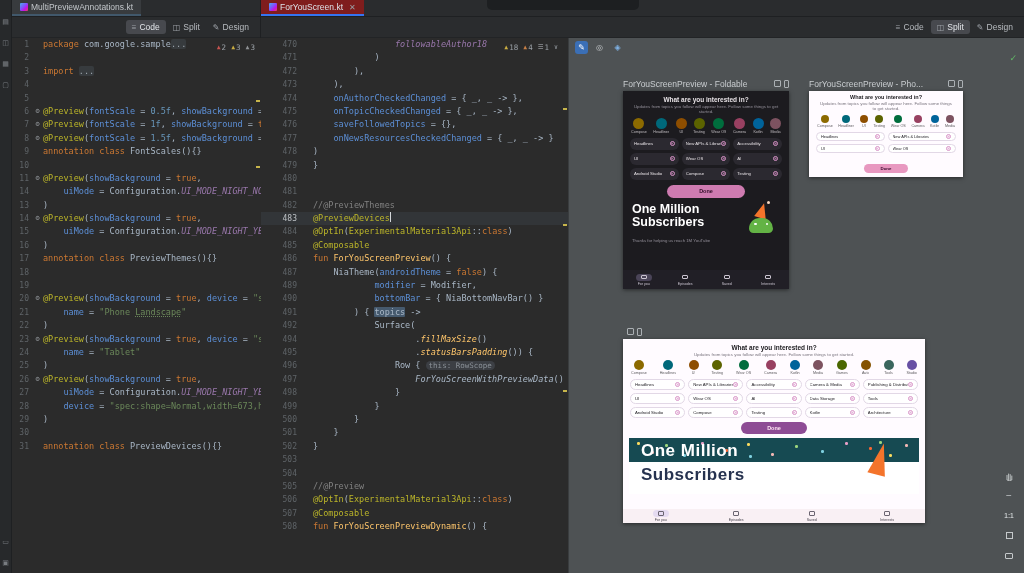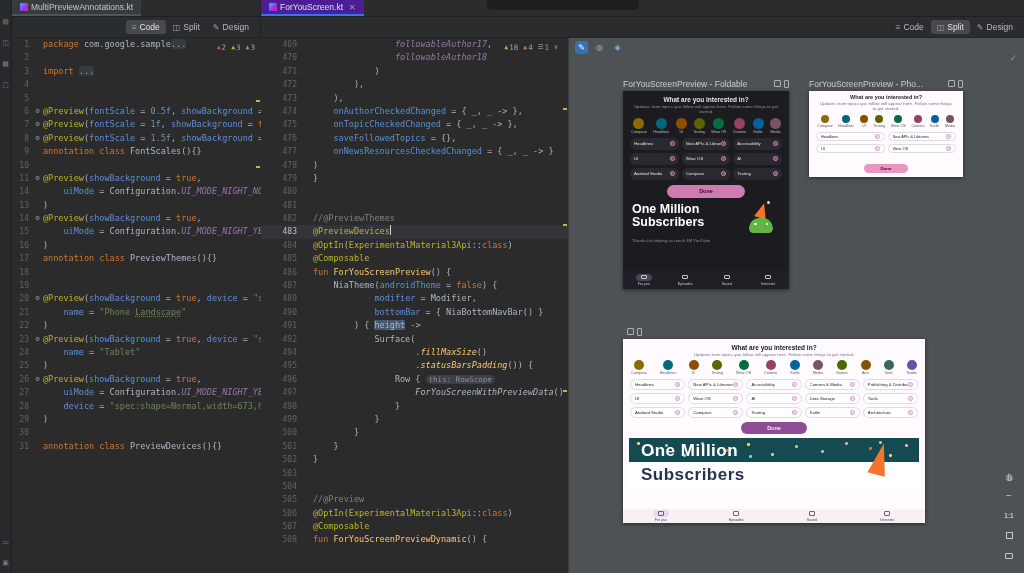--- a/index.html
+++ b/index.html
@@ -8,21 +8,21 @@
 
 .abar{position:absolute;left:0;top:0;bottom:0;width:12px;background:#27292B;border-right:1px solid #1E2022;display:flex;flex-direction:column;align-items:center;padding:18px 0 6px;gap:13px;z-index:10}
 .abar .ai{font-size:7px;color:#787C80;cursor:default}
 .abar .spacer{flex:1}
 
 .group{position:absolute;top:0;bottom:0}
 #left-group{left:12px;width:249px;border-right:1px solid #1E2022}
 #main-group{left:261px;right:0}
 .tabbar{height:17px;background:#2A2C2E;border-bottom:1px solid #1E2022;display:flex;align-items:stretch;position:relative}
 .tab{display:flex;align-items:center;gap:3px;padding:0 8px;font-size:8.5px;color:#C3C7CB;background:#383B3E;border-bottom:2px solid #41586B}
-.tab.focused{background:#4c1d95;border-bottom-color:#3574F0;color:#DDE3E9}
+.tab.focused{background:#7f1d1d;border-bottom-color:#3574F0;color:#DDE3E9}
 .kicon{width:8px;height:8px;border-radius:1px;background:linear-gradient(135deg,#4CAEE8 0%,#7F52FF 45%,#C711E1 70%,#E44857 100%);flex:0 0 8px}
 .closex{font-size:8px;color:#9aa0a6;margin-left:3px}
 .ptoolbar{height:21px;background:#2A2C2E;border-bottom:1px solid #222426;display:flex;align-items:center;justify-content:flex-end;padding:0 5px}
 .seg{display:flex;align-items:center;gap:1px;font-size:8.5px;color:#B7BBBF}
 .sopt{display:flex;align-items:center;gap:3px;padding:2px 6px;border-radius:3px}
 .sopt .si{font-size:8px;color:#9DA2A8}
 .sopt.sel{background:#47494E;color:#E2E5E9}
 
 .editor{position:absolute;left:0;top:38px;bottom:0;background:#2B2B2B;font-family:"DejaVu Sans Mono","Liberation Mono",monospace;font-size:8.5px;line-height:13.4px;color:#A9B7C6;overflow:hidden}
 #ed-left{width:249px}
@@ -262,42 +262,41 @@
           <span class="ii" style="color: rgb(144, 147, 150);">☰</span>
           <span class="ic">1</span>
         </span>
         <span class="insp-i">
           <span class="ii" style="color: rgb(154, 160, 166);">∨</span>
         </span>
       </div>
     <span class="mark" style="top:70px"></span>
     <span class="mark" style="top:186px"></span>
     <span class="mark" style="top:352px"></span>
-  <div class="line"><span class="lnum">469</span><span class="gicon"></span><span class="codetxt"><span class="tk d">                </span><span class="tk fld">followableAuthor17</span><span class="tk d">,</span></span></div>
       <div class="line"><span class="lnum">470</span><span class="gicon"></span><span class="codetxt"><span class="tk d">                </span><span class="tk fld">followableAuthor18</span></span></div>
       <div class="line"><span class="lnum">471</span><span class="gicon"></span><span class="codetxt"><span class="tk d">            )</span></span></div>
       <div class="line"><span class="lnum">472</span><span class="gicon"></span><span class="codetxt"><span class="tk d">        ),</span></span></div>
       <div class="line"><span class="lnum">473</span><span class="gicon"></span><span class="codetxt"><span class="tk d">    ),</span></span></div>
       <div class="line"><span class="lnum">474</span><span class="gicon"></span><span class="codetxt"><span class="tk d">    </span><span class="tk arg">onAuthorCheckedChanged</span><span class="tk d"> = { _, _ -&gt; },</span></span></div>
       <div class="line"><span class="lnum">475</span><span class="gicon"></span><span class="codetxt"><span class="tk d">    </span><span class="tk arg">onTopicCheckedChanged</span><span class="tk d"> = { _, _ -&gt; },</span></span></div>
       <div class="line"><span class="lnum">476</span><span class="gicon"></span><span class="codetxt"><span class="tk d">    </span><span class="tk arg">saveFollowedTopics</span><span class="tk d"> = {},</span></span></div>
       <div class="line"><span class="lnum">477</span><span class="gicon"></span><span class="codetxt"><span class="tk d">    </span><span class="tk arg">onNewsResourcesCheckedChanged</span><span class="tk d"> = { _, _ -&gt; }</span></span></div>
       <div class="line"><span class="lnum">478</span><span class="gicon"></span><span class="codetxt"><span class="tk d">)</span></span></div>
       <div class="line"><span class="lnum">479</span><span class="gicon"></span><span class="codetxt"><span class="tk d">}</span></span></div>
       <div class="line"><span class="lnum">480</span><span class="gicon"></span><span class="codetxt"></span></div>
       <div class="line"><span class="lnum">481</span><span class="gicon"></span><span class="codetxt"></span></div>
       <div class="line"><span class="lnum">482</span><span class="gicon"></span><span class="codetxt"><span class="tk cmt">//@PreviewThemes</span></span></div>
       <div class="line hl"><span class="lnum">483</span><span class="gicon"></span><span class="codetxt"><span class="tk ann">@PreviewDevices</span><span class="caret"></span></span></div>
       <div class="line"><span class="lnum">484</span><span class="gicon"></span><span class="codetxt"><span class="tk ann">@OptIn</span><span class="tk d">(</span><span class="tk ann">ExperimentalMaterial3Api</span><span class="tk d">::</span><span class="tk kw">class</span><span class="tk d">)</span></span></div>
       <div class="line"><span class="lnum">485</span><span class="gicon"></span><span class="codetxt"><span class="tk ann">@Composable</span></span></div>
       <div class="line"><span class="lnum">486</span><span class="gicon"></span><span class="codetxt"><span class="tk kw">fun </span><span class="tk fnd">ForYouScreenPreview</span><span class="tk d">() {</span></span></div>
       <div class="line"><span class="lnum">487</span><span class="gicon"></span><span class="codetxt"><span class="tk d">    NiaTheme(</span><span class="tk arg">androidTheme</span><span class="tk d"> = </span><span class="tk kw">false</span><span class="tk d">) {</span></span></div>
       <div class="line"><span class="lnum">489</span><span class="gicon"></span><span class="codetxt"><span class="tk d">            </span><span class="tk arg">modifier</span><span class="tk d"> = Modifier,</span></span></div>
       <div class="line"><span class="lnum">490</span><span class="gicon"></span><span class="codetxt"><span class="tk d">            </span><span class="tk arg">bottomBar</span><span class="tk d"> = { NiaBottomNavBar() }</span></span></div>
-      <div class="line"><span class="lnum">491</span><span class="gicon"></span><span class="codetxt"><span class="tk d">        ) { </span><span class="tk hlid">height</span><span class="tk d"> -&gt;</span></span></div>
+      <div class="line"><span class="lnum">491</span><span class="gicon"></span><span class="codetxt"><span class="tk d">        ) { </span><span class="tk hlid">topics</span><span class="tk d"> -&gt;</span></span></div>
       <div class="line"><span class="lnum">492</span><span class="gicon"></span><span class="codetxt"><span class="tk d">            Surface(</span></span></div>
       <div class="line"><span class="lnum">494</span><span class="gicon"></span><span class="codetxt"><span class="tk d">                    .</span><span class="tk ext">fillMaxSize</span><span class="tk d">()</span></span></div>
       <div class="line"><span class="lnum">495</span><span class="gicon"></span><span class="codetxt"><span class="tk d">                    .</span><span class="tk ext">statusBarsPadding</span><span class="tk d">()) {</span></span></div>
       <div class="line"><span class="lnum">496</span><span class="gicon"></span><span class="codetxt"><span class="tk d">                Row { </span><span class="tk hint">this: RowScope</span></span></div>
       <div class="line"><span class="lnum">497</span><span class="gicon"></span><span class="codetxt"><span class="tk d">                    </span><span class="tk itl">ForYouScreenWithPreviewData</span><span class="tk d">()</span></span></div>
       <div class="line"><span class="lnum">498</span><span class="gicon"></span><span class="codetxt"><span class="tk d">                }</span></span></div>
       <div class="line"><span class="lnum">499</span><span class="gicon"></span><span class="codetxt"><span class="tk d">            }</span></span></div>
       <div class="line"><span class="lnum">500</span><span class="gicon"></span><span class="codetxt"><span class="tk d">        }</span></span></div>
       <div class="line"><span class="lnum">501</span><span class="gicon"></span><span class="codetxt"><span class="tk d">    }</span></span></div>
       <div class="line"><span class="lnum">502</span><span class="gicon"></span><span class="codetxt"><span class="tk d">}</span></span></div>

